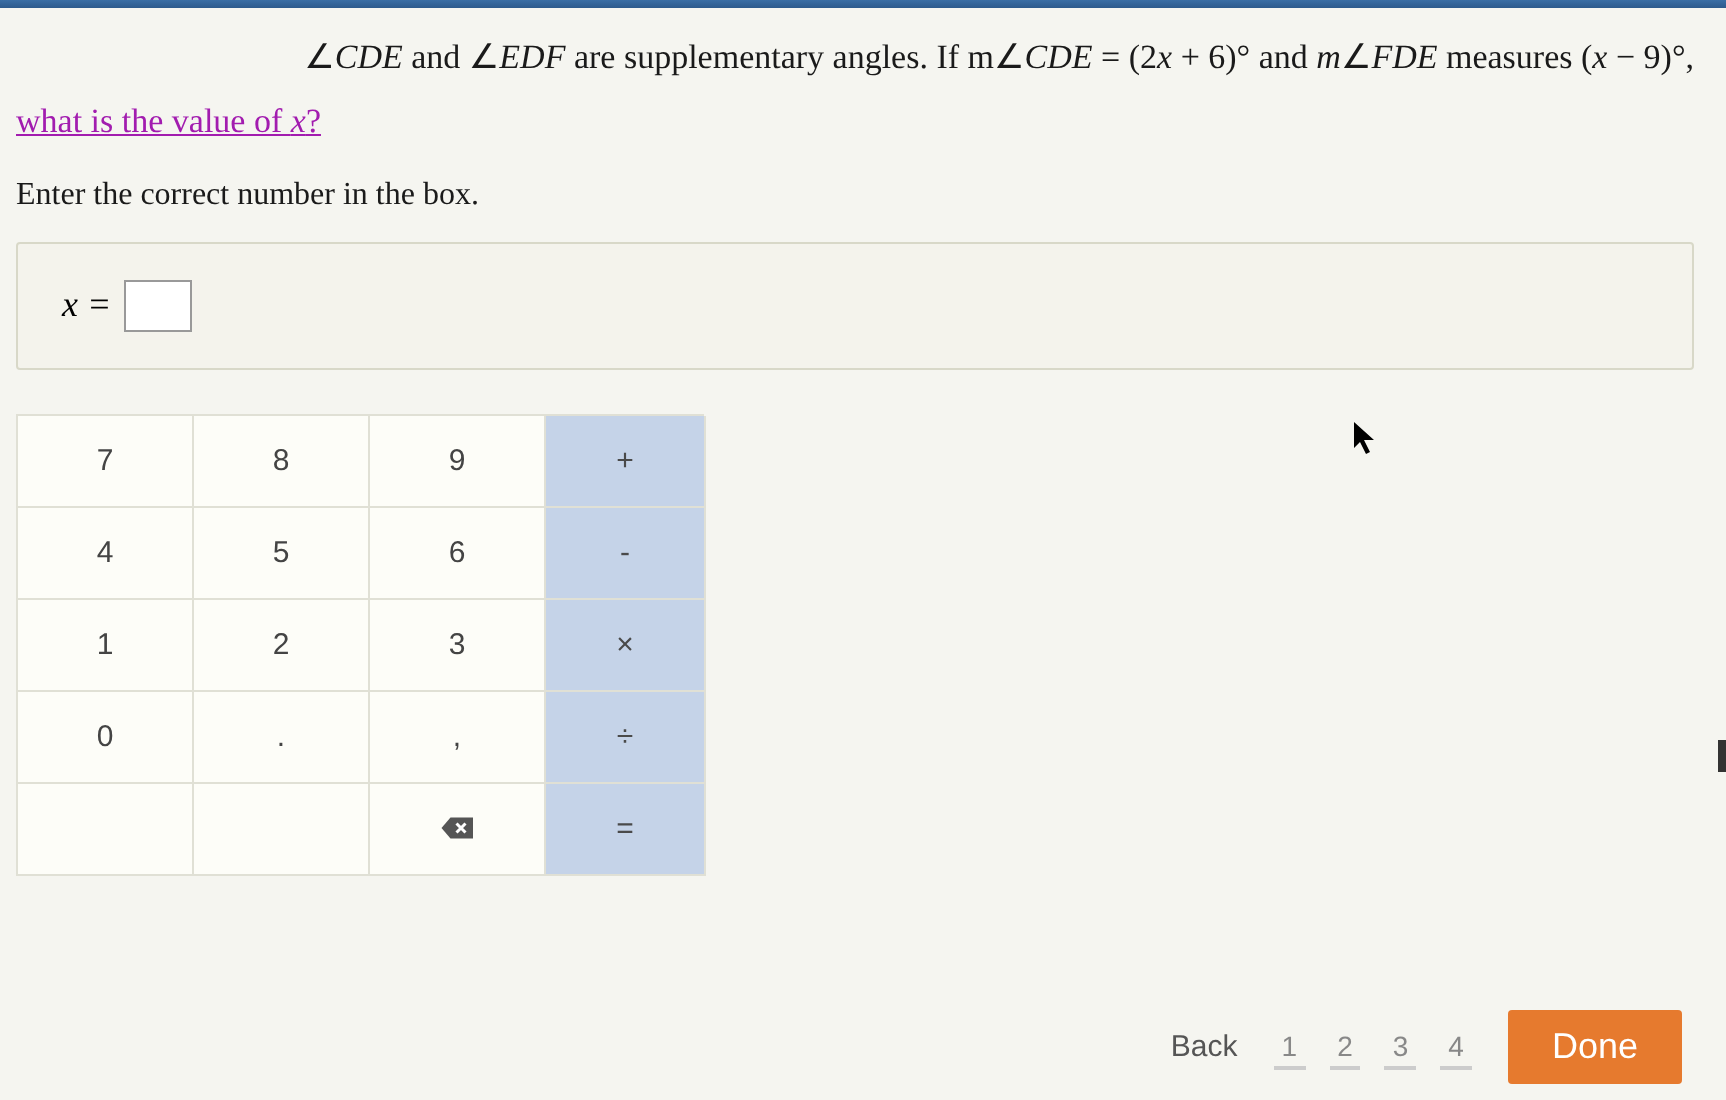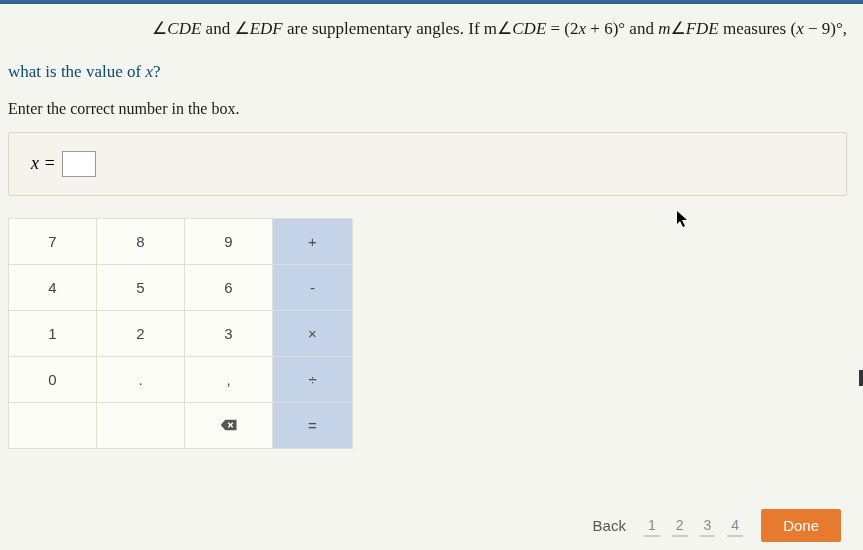--- a/index.html
+++ b/index.html
@@ -20,22 +20,23 @@
       padding: 12px 16px 0 8px;
     }
     .question-line1 {
       font-size: 17px;
       color: #1a1a1a;
       line-height: 1.5;
       text-align: right;
     }
     .question-line2 {
       font-size: 17px;
-      color: #0c4a6e;
-      margin-top: 20px;
+      color: #a21caf;
+      margin-top: 9px;
+      text-decoration: underline;
     }
     .instruction {
       font-size: 16px;
       color: #1a1a1a;
       margin-top: 18px;
     }
     .math-ital { font-style: italic; font-family: 'Times New Roman', serif; }
     .angle { font-family: 'Times New Roman', serif; }
     .answer-panel {
       margin-top: 14px;
@@ -124,21 +125,21 @@
       color: #888;
       cursor: pointer;
       padding: 2px 4px;
       border-bottom: 2px solid #ccc;
     }
     .done-btn {
       background: #e67a2e;
       color: #fff;
       border: none;
       padding: 8px 22px;
-      font-size: 15px;
+      font-size: 18px;
       cursor: pointer;
       border-radius: 2px;
     }
     .cursor-arrow {
       position: absolute;
       left: 676px;
       top: 210px;
       font-size: 18px;
       color: #000;
       pointer-events: none;

